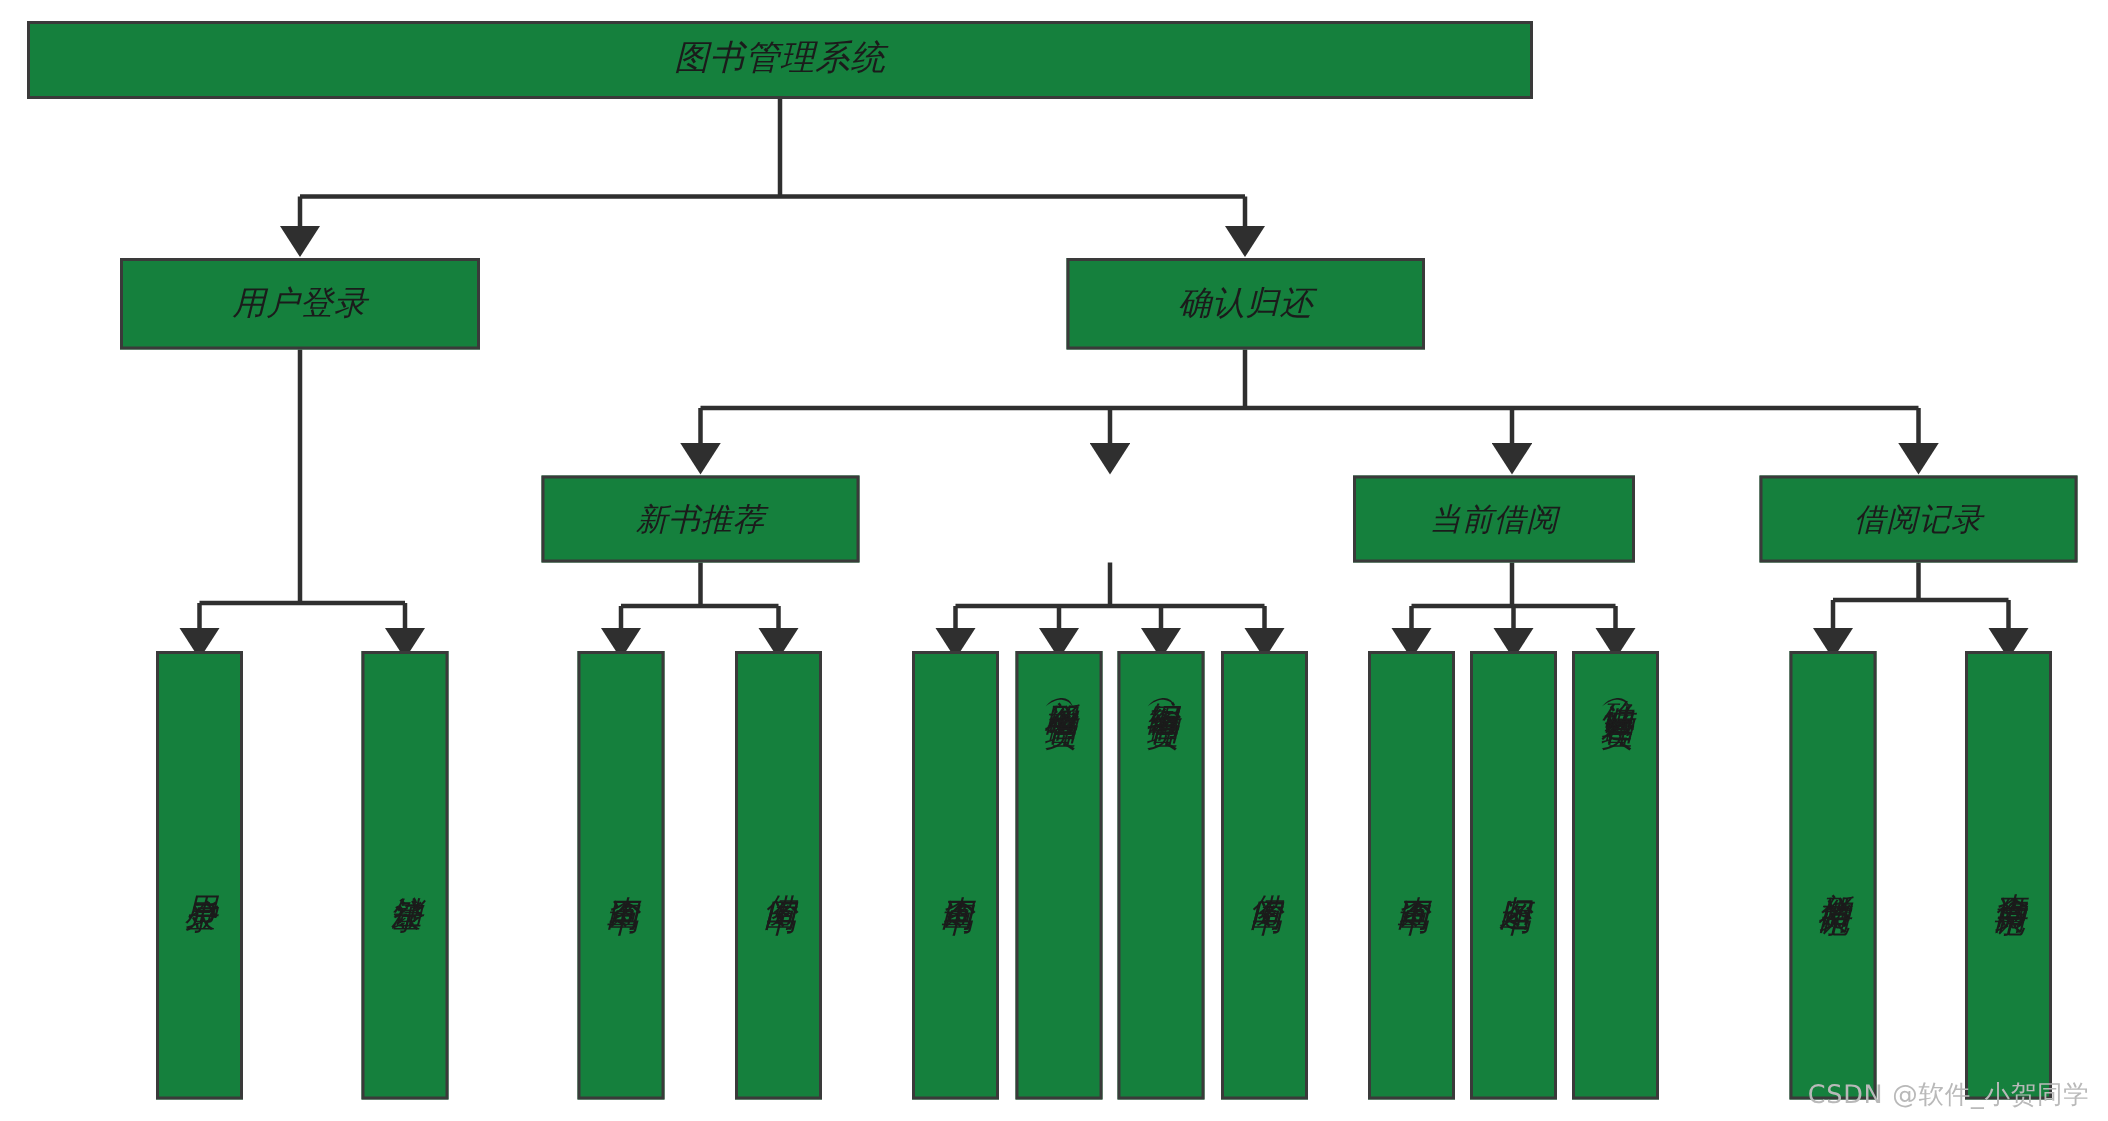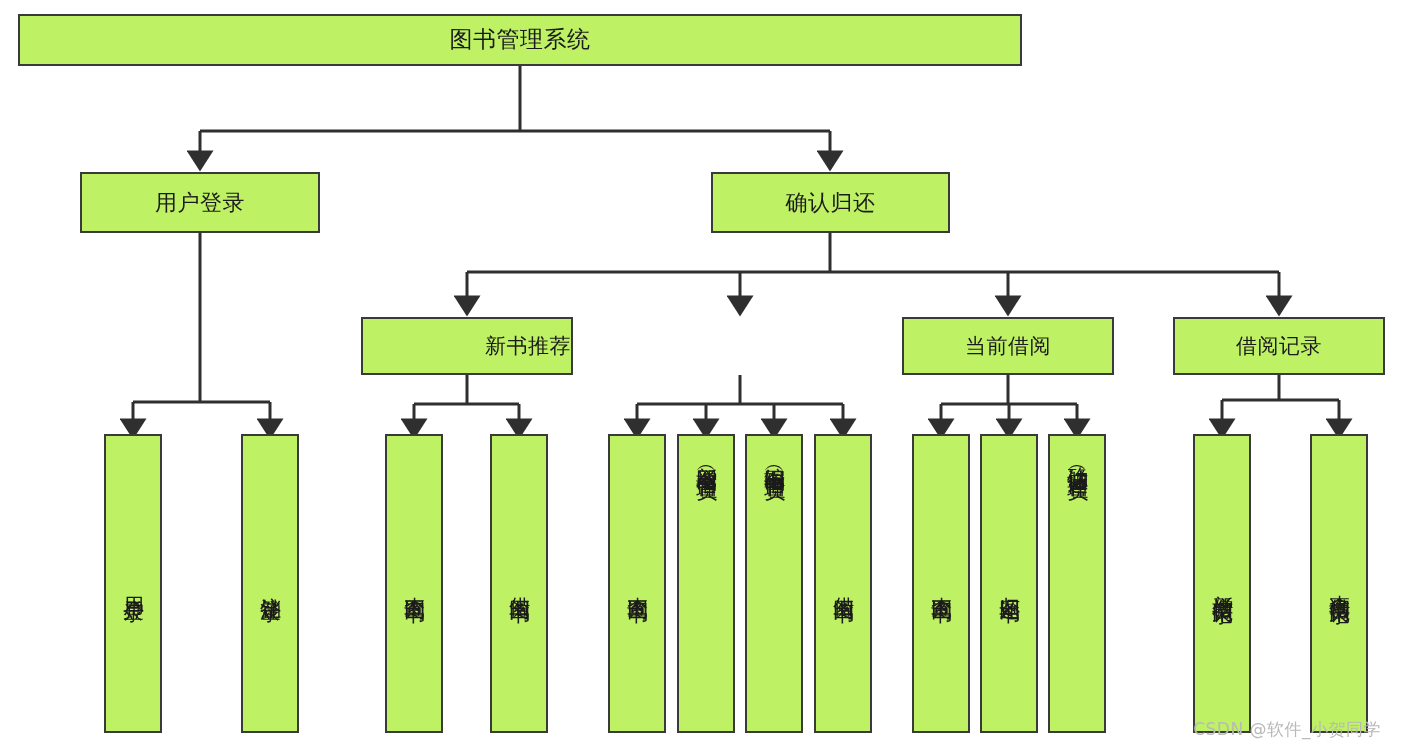--- a/index.html
+++ b/index.html
@@ -22,27 +22,28 @@
     position: absolute;
     left: 0;
     top: 0;
     width: 1405px;
     height: 747px;
     pointer-events: none;
   }
   .node {
     position: absolute;
     box-sizing: border-box;
-    background: #bef264;
+    background: #15803d;
     border: 2px solid #3a3a3a;
     display: flex;
     align-items: center;
     justify-content: center;
     color: #1b1b1b;
     z-index: 2;
+    font-style: italic;
   }
   .node .node-label {
     display: block;
     text-align: center;
     line-height: 1.18;
     letter-spacing: 0.5px;
   }
   .node-root .node-label {
     font-size: 23px;
   }
@@ -64,21 +65,21 @@
     line-height: 1.12;
     letter-spacing: 2px;
     white-space: nowrap;
   }
   .node-leaf.leaf-centered {
     align-items: center;
     padding-top: 0;
   }
   #watermark {
     position: absolute;
-    right: 24px;
+    right: 12px;
     bottom: 6px;
     font-size: 17px;
     color: #b9b9b9;
     letter-spacing: 0.5px;
     z-index: 5;
     white-space: nowrap;
   }
 </style>
 </head>
 <body>
@@ -140,26 +141,26 @@
   </div>
 
   <div class="node node-l2" style="left:80px; top:172px; width:240px; height:61px;">
     <span class="node-label">用户登录</span>
   </div>
 
   <div class="node node-l2" style="left:711px; top:172px; width:239px; height:61px;">
     <span class="node-label">确认归还</span>
   </div>
 
-  <div class="node node-l3" style="left:361px; top:317px; width:212px; height:58px;justify-content:flex-end;">
+  <div class="node node-l3" style="left:361px; top:317px; width:212px; height:58px;">
     <span class="node-label">新书推荐</span>
   </div>
 
 
-  <div class="node node-l3" style="left:902px; top:317px; width:212px; height:58px;">
+  <div class="node node-l3" style="left:902px; top:317px; width:188px; height:58px;">
     <span class="node-label">当前借阅</span>
   </div>
 
   <div class="node node-l3" style="left:1173px; top:317px; width:212px; height:58px;">
     <span class="node-label">借阅记录</span>
   </div>
 
   <div class="node node-leaf leaf-centered" style="left:104px; top:434px; width:58px; height:299px;">
     <span class="node-label">用户登录</span>
   </div>

